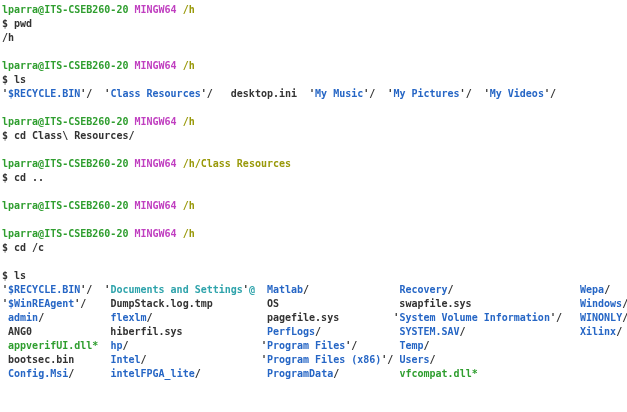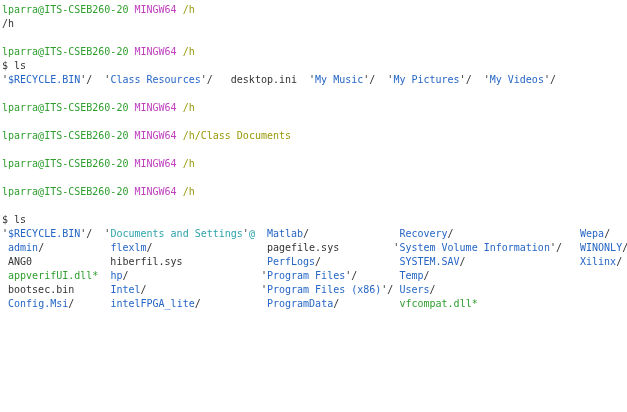--- a/index.html
+++ b/index.html
@@ -11,41 +11,47 @@
     padding: 3px 0 0 2px;
     overflow: hidden;
     font-family: "DejaVu Sans Mono", "Liberation Mono", monospace;
     font-size: 10px;
     line-height: 14px;
     color: #333333;
   }
   .line {
     white-space: pre;
     min-height: 14px;
+    font-weight: bold;
   }
 </style>
 </head>
 <body>
 
 <div class="terminal">
     <div class="line"><span style="color: rgb(47, 158, 47);">lparra@ITS-CSEB260-20</span><span style="color: rgb(51, 51, 51);"> </span><span style="color: rgb(192, 63, 192);">MINGW64</span><span style="color: rgb(51, 51, 51);"> </span><span style="color: rgb(153, 153, 10);">/h</span></div>
+    <div class="line"><span style="color: rgb(51, 51, 51);">$ pwd</span></div>
     <div class="line"><span style="color: rgb(51, 51, 51);">/h</span></div>
     <div class="line"></div>
     <div class="line"><span style="color: rgb(47, 158, 47);">lparra@ITS-CSEB260-20</span><span style="color: rgb(51, 51, 51);"> </span><span style="color: rgb(192, 63, 192);">MINGW64</span><span style="color: rgb(51, 51, 51);"> </span><span style="color: rgb(153, 153, 10);">/h</span></div>
     <div class="line"><span style="color: rgb(51, 51, 51);">$ ls</span></div>
     <div class="line"><span style="color: rgb(51, 51, 51);">'</span><span style="color: rgb(38, 102, 197);">$RECYCLE.BIN</span><span style="color: rgb(51, 51, 51);">'/  '</span><span style="color: rgb(38, 102, 197);">Class Resources</span><span style="color: rgb(51, 51, 51);">'/   desktop.ini  '</span><span style="color: rgb(38, 102, 197);">My Music</span><span style="color: rgb(51, 51, 51);">'/  '</span><span style="color: rgb(38, 102, 197);">My Pictures</span><span style="color: rgb(51, 51, 51);">'/  '</span><span style="color: rgb(38, 102, 197);">My Videos</span><span style="color: rgb(51, 51, 51);">'/</span></div>
     <div class="line"></div>
     <div class="line"><span style="color: rgb(47, 158, 47);">lparra@ITS-CSEB260-20</span><span style="color: rgb(51, 51, 51);"> </span><span style="color: rgb(192, 63, 192);">MINGW64</span><span style="color: rgb(51, 51, 51);"> </span><span style="color: rgb(153, 153, 10);">/h</span></div>
+    <div class="line"><span style="color: rgb(51, 51, 51);">$ cd Class\ Resources/</span></div>
     <div class="line"></div>
-    <div class="line"><span style="color: rgb(47, 158, 47);">lparra@ITS-CSEB260-20</span><span style="color: rgb(51, 51, 51);"> </span><span style="color: rgb(192, 63, 192);">MINGW64</span><span style="color: rgb(51, 51, 51);"> </span><span style="color: rgb(153, 153, 10);">/h/Class Documents</span></div>
+    <div class="line"><span style="color: rgb(47, 158, 47);">lparra@ITS-CSEB260-20</span><span style="color: rgb(51, 51, 51);"> </span><span style="color: rgb(192, 63, 192);">MINGW64</span><span style="color: rgb(51, 51, 51);"> </span><span style="color: rgb(153, 153, 10);">/h/Class Resources</span></div>
+    <div class="line"><span style="color: rgb(51, 51, 51);">$ cd ..</span></div>
     <div class="line"></div>
     <div class="line"><span style="color: rgb(47, 158, 47);">lparra@ITS-CSEB260-20</span><span style="color: rgb(51, 51, 51);"> </span><span style="color: rgb(192, 63, 192);">MINGW64</span><span style="color: rgb(51, 51, 51);"> </span><span style="color: rgb(153, 153, 10);">/h</span></div>
     <div class="line"></div>
     <div class="line"><span style="color: rgb(47, 158, 47);">lparra@ITS-CSEB260-20</span><span style="color: rgb(51, 51, 51);"> </span><span style="color: rgb(192, 63, 192);">MINGW64</span><span style="color: rgb(51, 51, 51);"> </span><span style="color: rgb(153, 153, 10);">/h</span></div>
+    <div class="line"><span style="color: rgb(51, 51, 51);">$ cd /c</span></div>
     <div class="line"></div>
     <div class="line"><span style="color: rgb(51, 51, 51);">$ ls</span></div>
     <div class="line"><span style="color: rgb(51, 51, 51);">'</span><span style="color: rgb(38, 102, 197);">$RECYCLE.BIN</span><span style="color: rgb(51, 51, 51);">'/  '</span><span style="color: rgb(46, 163, 171);">Documents and Settings</span><span style="color: rgb(51, 51, 51);">'</span><span style="color: rgb(46, 163, 171);">@</span><span style="color: rgb(51, 51, 51);">  </span><span style="color: rgb(38, 102, 197);">Matlab</span><span style="color: rgb(51, 51, 51);">/               </span><span style="color: rgb(38, 102, 197);">Recovery</span><span style="color: rgb(51, 51, 51);">/                     </span><span style="color: rgb(38, 102, 197);">Wepa</span><span style="color: rgb(51, 51, 51);">/</span></div>
+    <div class="line"><span style="color: rgb(51, 51, 51);">'</span><span style="color: rgb(38, 102, 197);">$WinREAgent</span><span style="color: rgb(51, 51, 51);">'/    DumpStack.log.tmp         OS                    swapfile.sys                  </span><span style="color: rgb(38, 102, 197);">Windows</span><span style="color: rgb(51, 51, 51);">/</span></div>
     <div class="line"><span style="color: rgb(51, 51, 51);"> </span><span style="color: rgb(38, 102, 197);">admin</span><span style="color: rgb(51, 51, 51);">/           </span><span style="color: rgb(38, 102, 197);">flexlm</span><span style="color: rgb(51, 51, 51);">/                   pagefile.sys         '</span><span style="color: rgb(38, 102, 197);">System Volume Information</span><span style="color: rgb(51, 51, 51);">'/   </span><span style="color: rgb(38, 102, 197);">WINONLY</span><span style="color: rgb(51, 51, 51);">/</span></div>
     <div class="line"><span style="color: rgb(51, 51, 51);"> ANG0             hiberfil.sys              </span><span style="color: rgb(38, 102, 197);">PerfLogs</span><span style="color: rgb(51, 51, 51);">/             </span><span style="color: rgb(38, 102, 197);">SYSTEM.SAV</span><span style="color: rgb(51, 51, 51);">/                   </span><span style="color: rgb(38, 102, 197);">Xilinx</span><span style="color: rgb(51, 51, 51);">/</span></div>
     <div class="line"><span style="color: rgb(51, 51, 51);"> </span><span style="color: rgb(47, 158, 47);">appverifUI.dll*</span><span style="color: rgb(51, 51, 51);">  </span><span style="color: rgb(38, 102, 197);">hp</span><span style="color: rgb(51, 51, 51);">/                      '</span><span style="color: rgb(38, 102, 197);">Program Files</span><span style="color: rgb(51, 51, 51);">'/       </span><span style="color: rgb(38, 102, 197);">Temp</span><span style="color: rgb(51, 51, 51);">/</span></div>
     <div class="line"><span style="color: rgb(51, 51, 51);"> bootsec.bin      </span><span style="color: rgb(38, 102, 197);">Intel</span><span style="color: rgb(51, 51, 51);">/                   '</span><span style="color: rgb(38, 102, 197);">Program Files (x86)</span><span style="color: rgb(51, 51, 51);">'/ </span><span style="color: rgb(38, 102, 197);">Users</span><span style="color: rgb(51, 51, 51);">/</span></div>
     <div class="line"><span style="color: rgb(51, 51, 51);"> </span><span style="color: rgb(38, 102, 197);">Config.Msi</span><span style="color: rgb(51, 51, 51);">/      </span><span style="color: rgb(38, 102, 197);">intelFPGA_lite</span><span style="color: rgb(51, 51, 51);">/           </span><span style="color: rgb(38, 102, 197);">ProgramData</span><span style="color: rgb(51, 51, 51);">/          </span><span style="color: rgb(47, 158, 47);">vfcompat.dll*</span></div>
   </div>
 
 </body></html>

